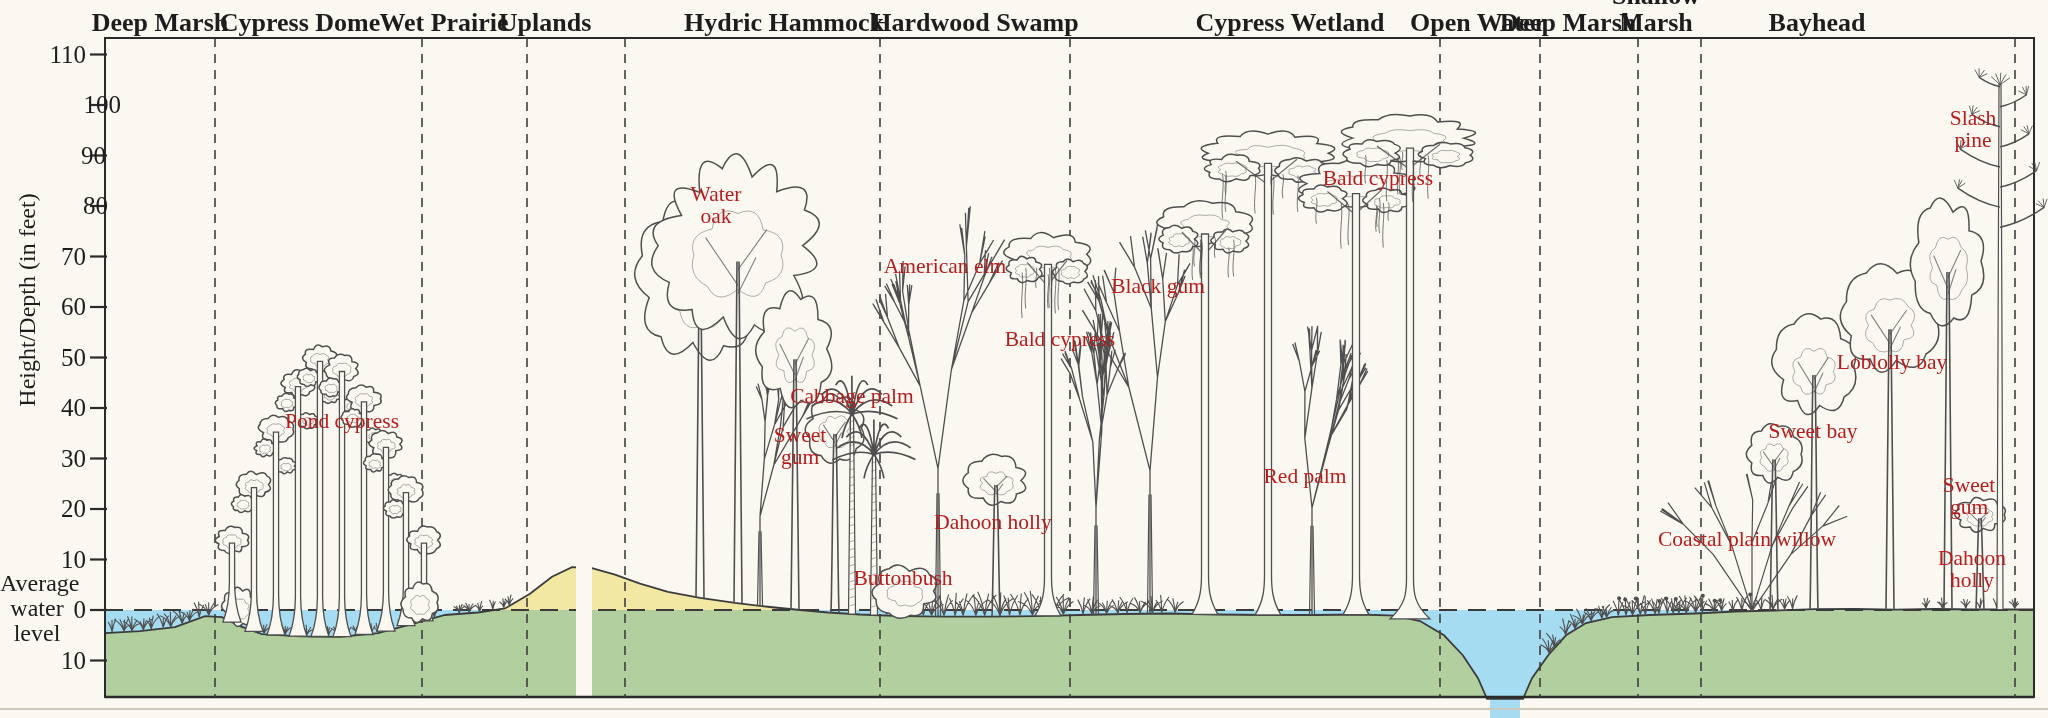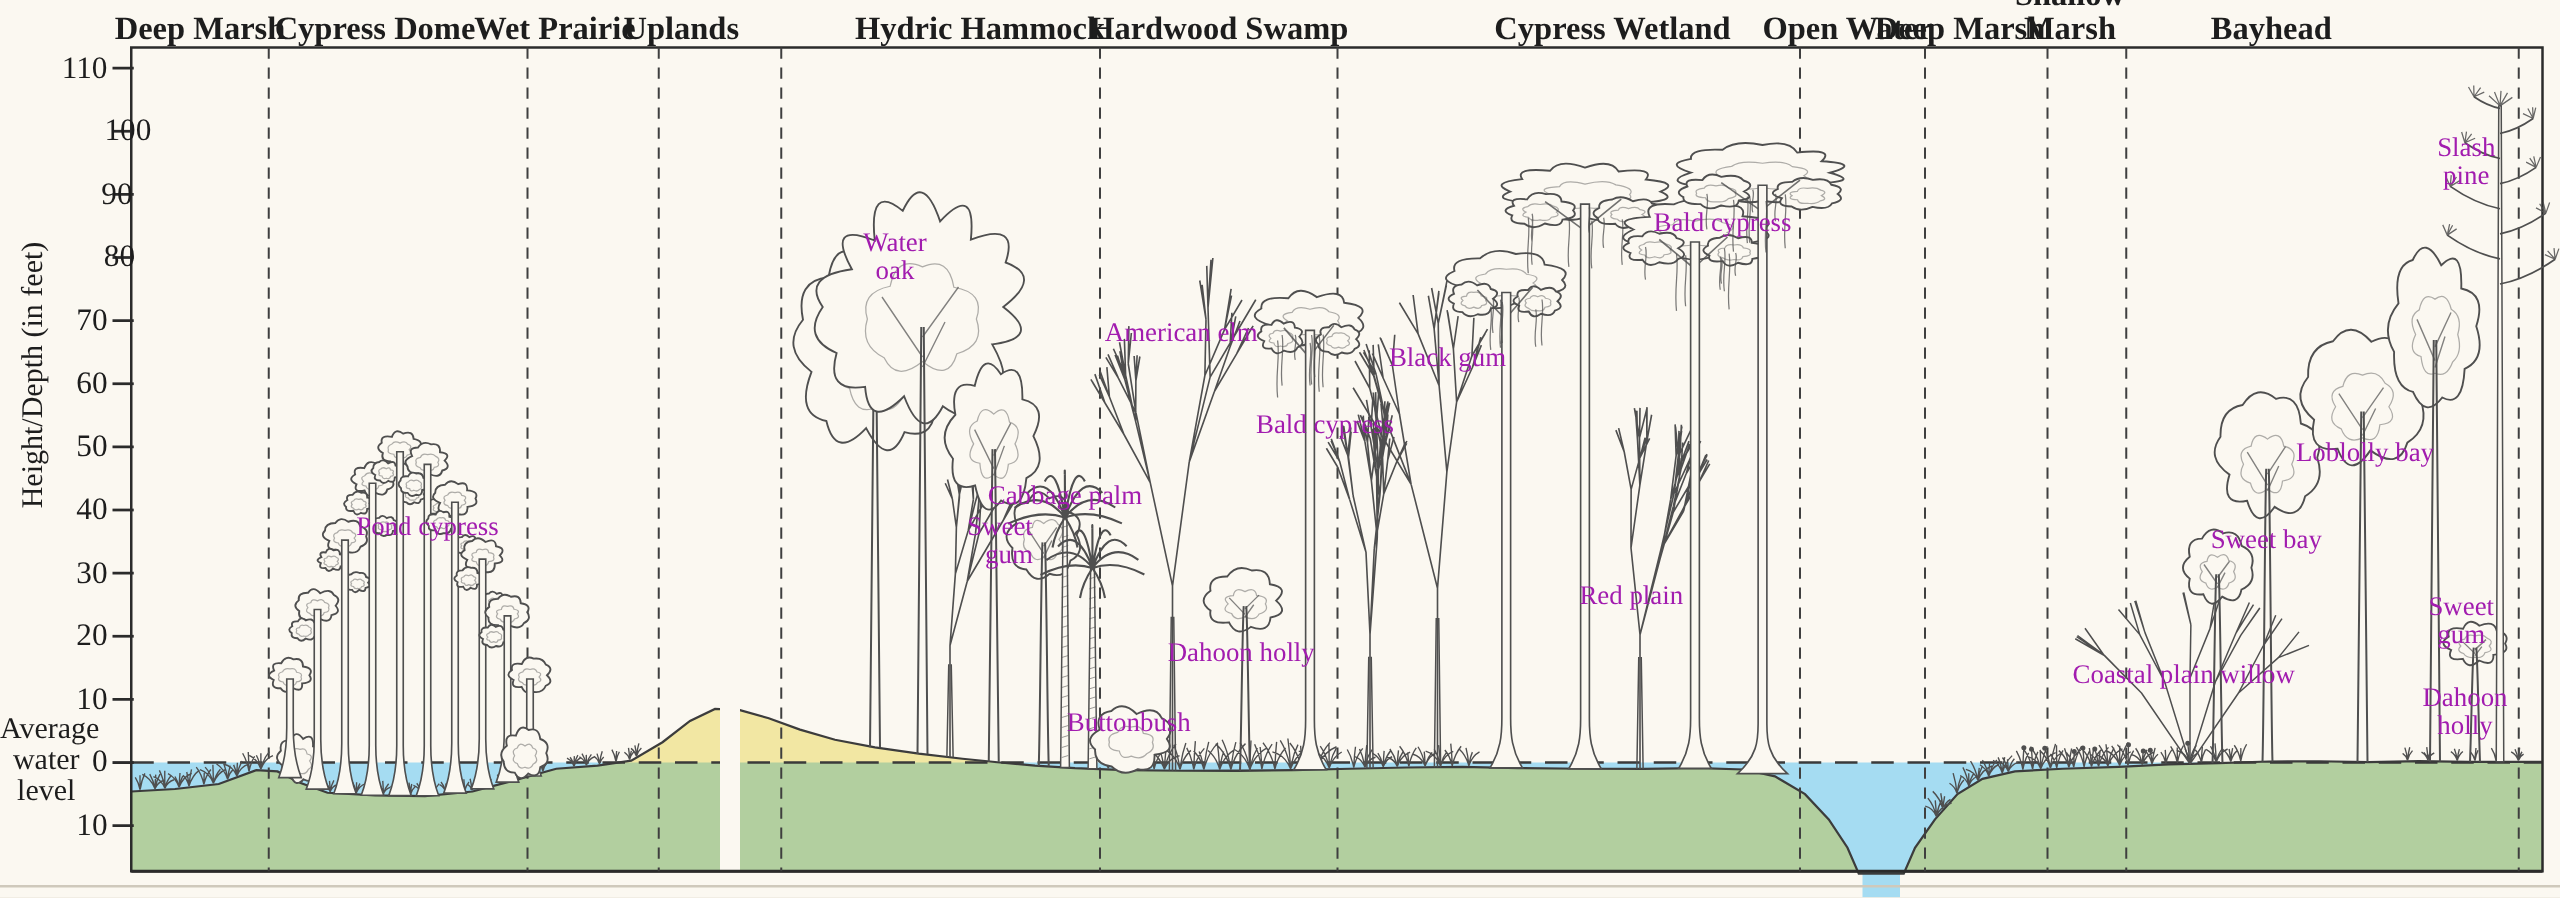--- a/index.html
+++ b/index.html
@@ -2,21 +2,21 @@
 <html><head>
 <meta charset="utf-8">
 <style>
   html,body{margin:0;padding:0;background:#e9e5da;}
   .stage{position:relative;width:2048px;height:718px;background:#fbf8f1;overflow:hidden;
          font-family:"Liberation Serif","DejaVu Serif",serif;}
   svg{position:absolute;left:0;top:0;}
   .zone-label{position:absolute;bottom:682px;transform:translateX(-50%);font-weight:bold;
               font-size:26px;line-height:27px;color:#1d1d1d;text-align:center;white-space:pre-line;}
   .tree-label{position:absolute;transform:translate(-50%,-50%);font-size:21.5px;line-height:22px;
-              color:#a21caf;text-align:center;white-space:pre-line;}
+              color:#b91c1c;text-align:center;white-space:pre-line;}
   .tick-label{position:absolute;left:0;width:86px;text-align:right;font-size:25px;
               line-height:26px;color:#1d1d1d;}
   .axis-title{position:absolute;left:27px;top:300px;transform:translate(-50%,-50%) rotate(-90deg);
               font-size:24px;color:#1d1d1d;white-space:nowrap;}
   .water-label{position:absolute;left:0;width:74px;top:571px;text-align:center;font-size:24px;
                line-height:25px;color:#1d1d1d;white-space:pre-line;}
 </style>
 </head>
 <body>
 
@@ -360,29 +360,29 @@
     <div class="zone-label" style="left: 1290px;">Cypress Wetland</div>
     <div class="zone-label" style="left: 1478px;">Open Water</div>
     <div class="zone-label" style="left: 1568px;">Deep Marsh</div>
     <div class="zone-label" style="left: 1656px;">Shallow
 Marsh</div>
     <div class="zone-label" style="left: 1817px; margin-top: 20px;">Bayhead</div>
     <div class="tree-label" style="left: 342px; top: 421px;">Pond cypress</div>
     <div class="tree-label" style="left: 716px; top: 205px;">Water
 oak</div>
     <div class="tree-label" style="left: 852px; top: 396px;">Cabbage palm</div>
-    <div class="tree-label" style="left: 800px; top: 432px; text-align: right;">Sweet
+    <div class="tree-label" style="left: 800px; top: 446px;">Sweet
 gum</div>
     <div class="tree-label" style="left: 903px; top: 578px;">Buttonbush</div>
     <div class="tree-label" style="left: 945px; top: 266px;">American elm</div>
     <div class="tree-label" style="left: 993px; top: 522px;">Dahoon holly</div>
     <div class="tree-label" style="left: 1060px; top: 339px;">Bald cypress</div>
     <div class="tree-label" style="left: 1158px; top: 286px;">Black gum</div>
     <div class="tree-label" style="left: 1378px; top: 178px;">Bald cypress</div>
-    <div class="tree-label" style="left: 1305px; top: 476px;">Red plain</div>
+    <div class="tree-label" style="left: 1305px; top: 476px;">Red palm</div>
     <div class="tree-label" style="left: 1747px; top: 539px;">Coastal plain willow</div>
     <div class="tree-label" style="left: 1813px; top: 431px;">Sweet bay</div>
     <div class="tree-label" style="left: 1892px; top: 362px;">Loblolly bay</div>
     <div class="tree-label" style="left: 1969px; top: 496px;">Sweet gum</div>
     <div class="tree-label" style="left: 1972px; top: 569px;">Dahoon holly</div>
     <div class="tree-label" style="left: 1973px; top: 129px;">Slash pine</div>
     <div class="tick-label" style="top: 41.5px;">110</div>
     <div class="tick-label" style="top: 92px; margin-left: 35px;">100</div>
     <div class="tick-label" style="top: 142.5px; margin-left: 20px;">90</div>
     <div class="tick-label" style="top: 193px; padding-left: 22px;">80</div>

